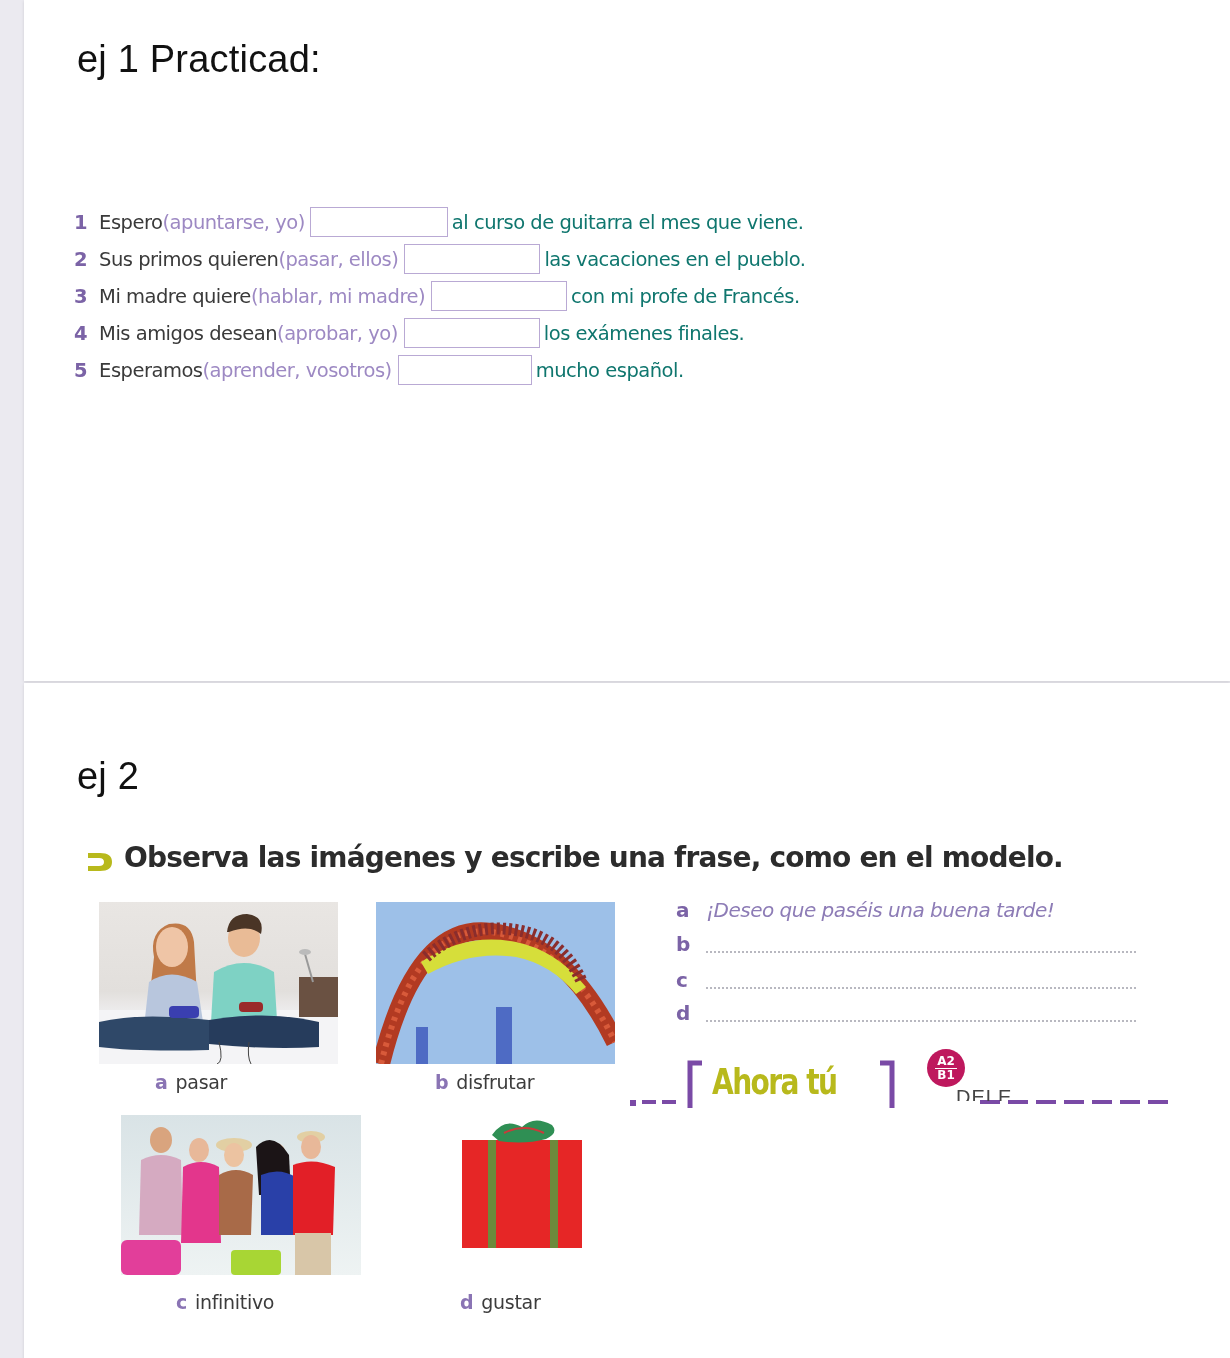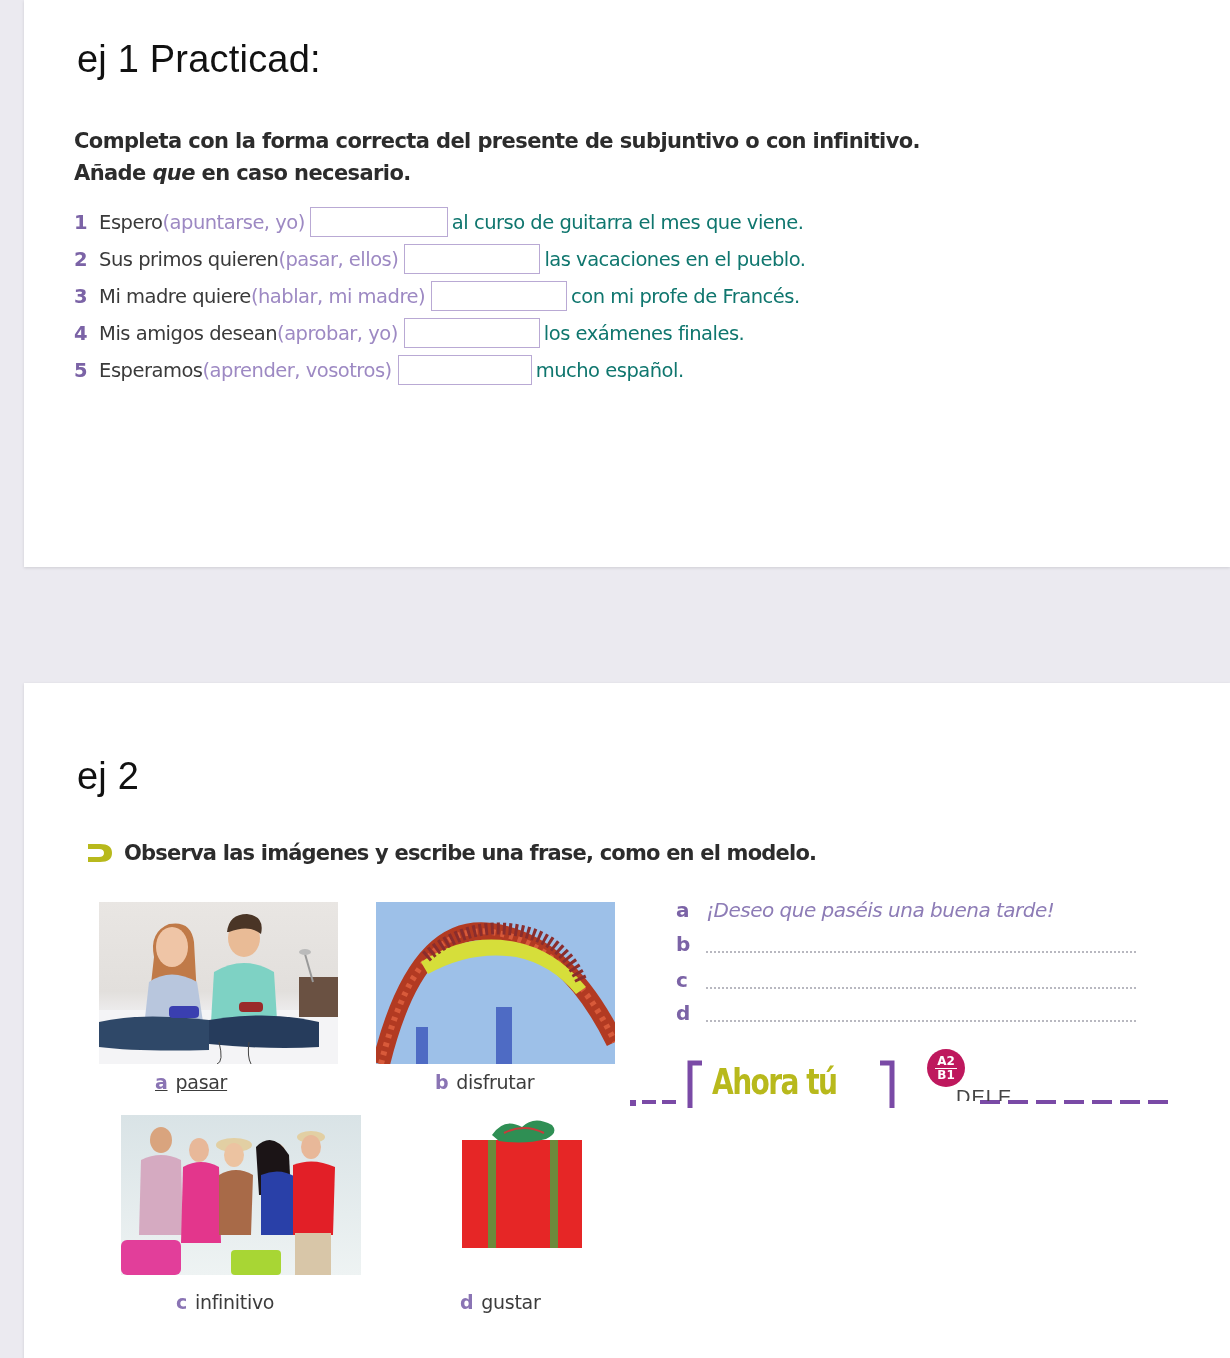--- a/index.html
+++ b/index.html
@@ -1,49 +1,45 @@
 <!DOCTYPE html>
 <html><head>
 <meta charset="utf-8">
 <style>
   * { box-sizing: border-box; margin: 0; padding: 0; }
   html, body { width: 1230px; height: 1358px; overflow: hidden; }
   body { background: #ebeaf0; font-family: "Liberation Sans", sans-serif; position: relative; }
   .page { position: absolute; left: 24px; right: 0; background: #fff; box-shadow: 0 1px 3px rgba(0,0,0,0.12); }
-  #page1 { top: 0; height: 567px; }
+  #page1 { top: 0; height: 681px; }
   #page2 { top: 683px; height: 700px; }
   .h-title { position: absolute; font-family: "Liberation Sans", sans-serif; font-size: 38px; color: #111; font-weight: normal; letter-spacing: 0.2px; }
   .instr { position: absolute; font-family: "DejaVu Sans", sans-serif; font-weight: bold; font-size: 21px; color: #2c2c2c; line-height: 32px; letter-spacing: -0.6px; }
   .instr i { font-style: italic; }
   .ex-row { position: absolute; left: 50px; height: 30px; font-family: "DejaVu Sans", sans-serif; font-size: 19.5px; color: #3a3a3a; display: flex; align-items: center; white-space: nowrap; letter-spacing: -0.5px; }
   .num { color: #7b63a6; font-weight: bold; margin-right: 12px; }
   .hint { color: #9d89c3; }
   .blank { display: inline-block; height: 30px; border: 1.5px solid #b9a9d4; margin: 0 4px 0 6px; background: #fff; }
   .after { color: #0f766e; }
-  .ex2-instr { position: absolute; left: 62px; top: 158px; font-family: "DejaVu Sans", sans-serif; font-weight: bold; font-size: 21px; color: #2c2c2c; letter-spacing: -0.8px; display: flex; align-items: center; }
+  .ex2-instr { position: absolute; left: 62px; top: 158px; font-family: "DejaVu Sans", sans-serif; font-weight: bold; font-size: 28px; color: #2c2c2c; letter-spacing: -0.8px; display: flex; align-items: center; }
   .b-icon { width: 28px; height: 22px; margin-right: 10px; position: relative; }
   .photo { position: absolute; overflow: hidden; }
   .cap { position: absolute; font-family: "DejaVu Sans", sans-serif; font-size: 19px; color: #3c3c3c; letter-spacing: -0.3px; }
   .cap .l { color: #8a74b4; font-weight: bold; margin-right: 8px; }
   .ans-row { position: absolute; left: 652px; display: flex; align-items: flex-end; font-family: "DejaVu Sans", sans-serif; font-size: 20px; }
   .ans-row .l { color: #7b63a6; font-weight: bold; width: 30px; }
   .ans-text { color: #8d7cb6; font-style: italic; letter-spacing: -0.5px; text-align: center; }
   .dots { width: 430px; border-bottom: 2px dotted #b8b8c0; height: 16px; margin-bottom: 3px; }
   .ahora { position: absolute; left: 606px; top: 370px; width: 540px; height: 60px; }
 </style>
 </head>
 <body>
 
 <div class="page" id="page1">
   <h1 class="h-title" style="left:53px; top:38px;">ej 1 Practicad:</h1>
 
-  <div class="instr" style="left:50px; top:125px;">
-    <div>Completa con la forma correcta del presente de subjuntivo o con infinitivo.</div>
-    <div><span>Añade </span><i>que</i><span> en caso necesario.</span></div>
-  </div>
 
   <div class="ex-row" style="top:207px;">
     <span class="num">1</span>
     <span>Espero</span>
     <span class="hint">(apuntarse, yo)</span>
     <span class="blank" style="width:138px; margin-left:5px;"></span>
     <span class="after">al curso de guitarra el mes que viene.</span>
   </div>
 
   <div class="ex-row" style="top:244px;">
@@ -104,21 +100,21 @@
       <rect x="70" y="104" width="30" height="12" rx="4" fill="#3a3fb0"></rect>
       <ellipse cx="145" cy="36" rx="16" ry="19" fill="#e9bb96"></ellipse>
       <path d="M128 30 Q130 12 148 12 Q166 14 162 32 Q150 22 130 30 Z" fill="#4a3526"></path>
       <path d="M115 70 Q145 52 175 70 L178 118 L112 120 Z" fill="#7ed2c4"></path>
       <path d="M110 118 Q170 108 220 120 L220 145 Q170 148 110 142 Z" fill="#263c5c"></path>
       <rect x="140" y="100" width="24" height="10" rx="4" fill="#9a2a2a"></rect>
       <path d="M120 140 Q125 160 118 162" stroke="#444" fill="none"></path>
       <path d="M150 140 Q148 155 152 162" stroke="#444" fill="none"></path>
     </svg>
   </div>
-  <div class="cap" style="left:131px; top:388px;text-decoration:underline;"><span class="l">a</span><span>pasar</span></div>
+  <div class="cap" style="left:131px; top:388px;"><span class="l">a</span><span>pasar</span></div>
 
   <div class="photo" style="left:352px; top:219px; width:239px; height:162px; background:#9dc0e8;">
     <svg width="239" height="162" viewBox="0 0 239 162">
       <path d="M5 162 Q40 20 115 30 Q190 40 239 140" stroke="#b23a22" stroke-width="18" fill="none"></path>
       <path d="M5 162 Q40 20 115 30 Q190 40 239 140" stroke="#d85a3a" stroke-width="6" fill="none" stroke-dasharray="4 5"></path>
       <rect x="120" y="105" width="16" height="57" fill="#4e6bc4"></rect>
       <rect x="40" y="125" width="12" height="37" fill="#4e6bc4"></rect>
       <path d="M45 60 Q90 30 140 40 Q180 48 210 85 L200 92 Q175 62 140 55 Q95 48 52 72 Z" fill="#d6de3a"></path>
       <path d="M50 55 Q90 20 140 28 Q185 35 205 78" stroke="#8a2d2d" stroke-width="12" fill="none" stroke-dasharray="3 3"></path>
     </svg>

